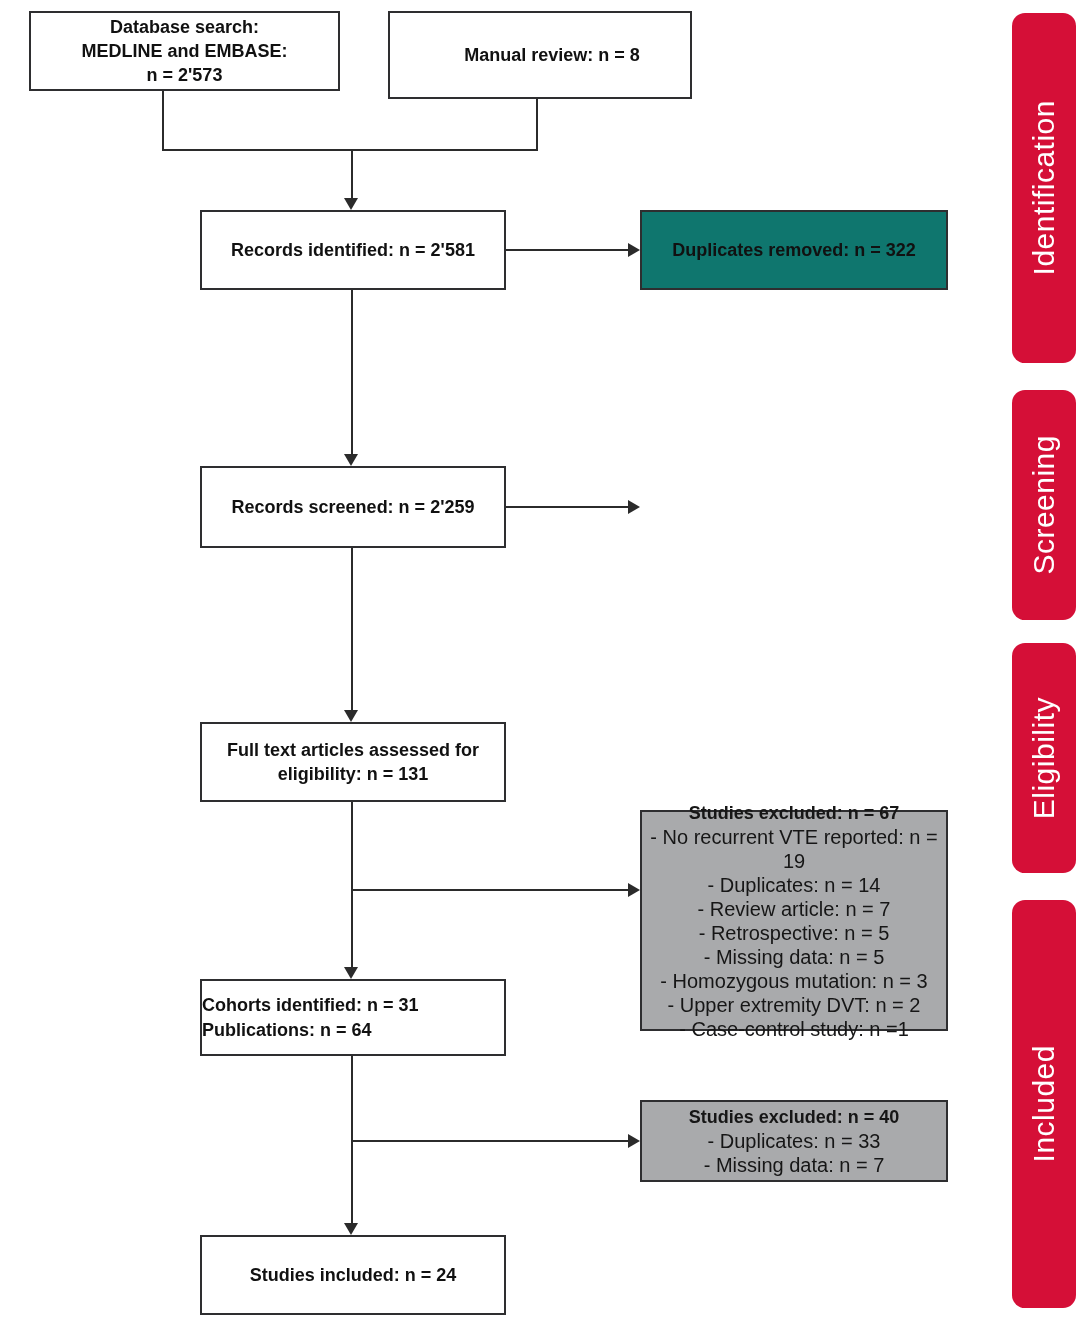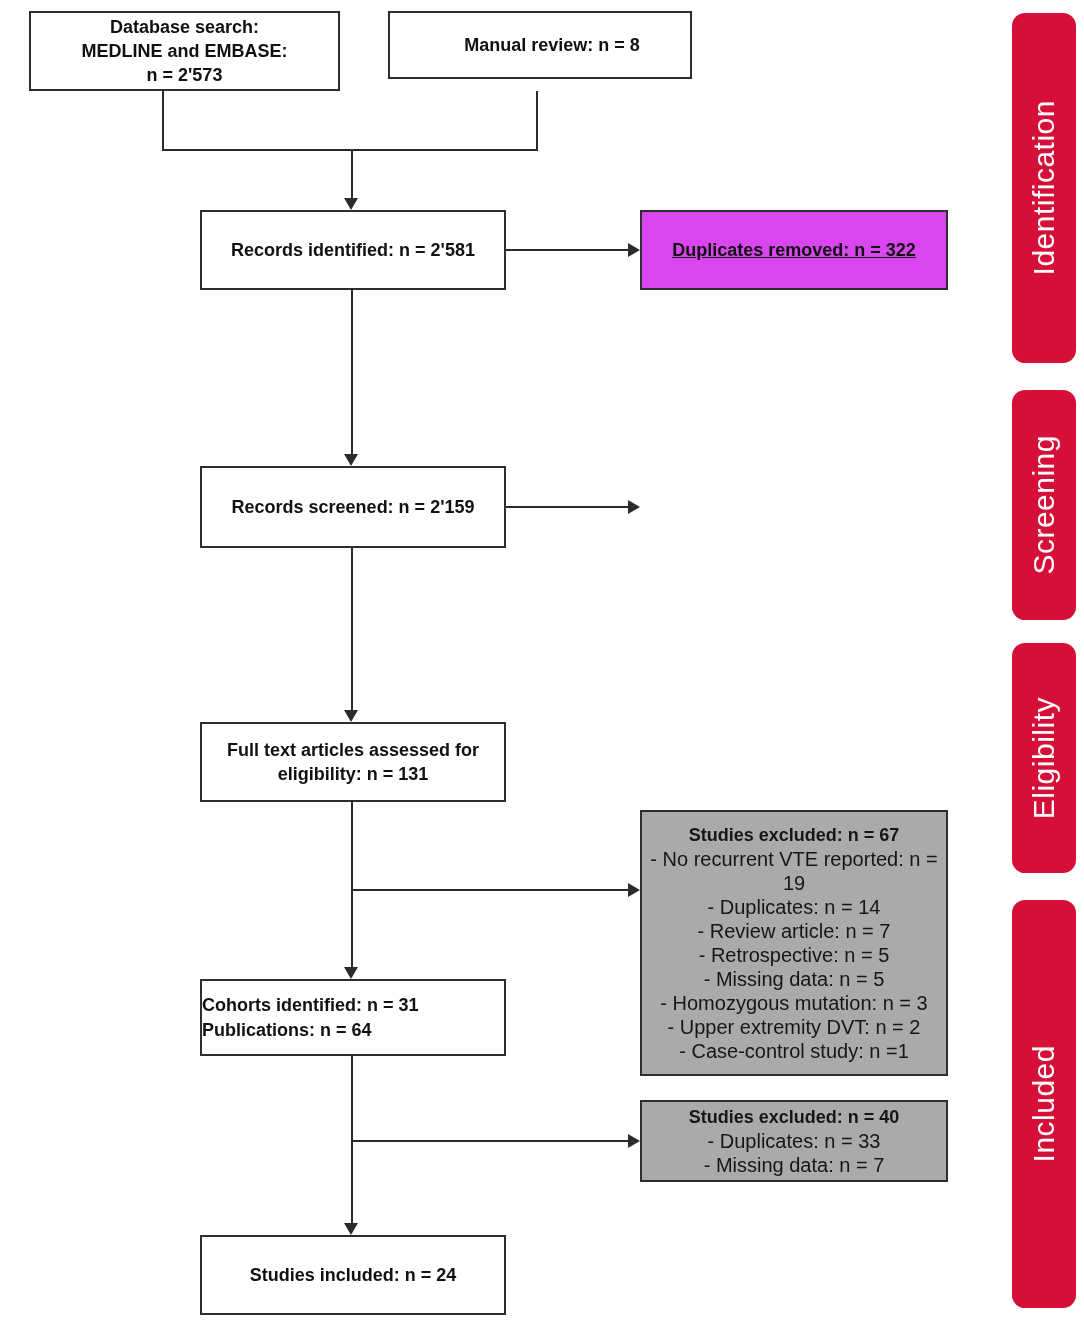--- a/index.html
+++ b/index.html
@@ -19,21 +19,21 @@
     display: flex;
     align-items: center;
     justify-content: center;
     text-align: center;
     color: #111111;
     font-weight: bold;
     font-size: 18px;
     line-height: 1.35;
     white-space: pre-line;
   }
-  .box--gray { background: #d946ef; text-decoration: underline; }
+  .box--gray { background: #0f766e; }
   .box--left {
     justify-content: flex-start;
     text-align: left;
   }
   .listbox {
     position: absolute;
     box-sizing: border-box;
     background: #a9aaac;
     border: 2px solid #2e2e30;
     display: flex;
@@ -107,33 +107,33 @@
 
   <div class="line" style="left:351px; top:1056px; width:2px; height:167px;"></div>
   <div class="ah-down" style="left:344px; top:1223px;"></div>
   <div class="line" style="left:351px; top:1140px; width:277px; height:2px;"></div>
   <div class="ah-right" style="left:628px; top:1134px;"></div>
 
   <div class="box" style="left:8px; top:11px; width:311px; height:80px;margin-left:21px;">Database search:
 MEDLINE and EMBASE:
 n = 2'573</div>
 
-  <div class="box" style="left:388px; top:11px; width:304px; height:68px;padding-left:24px;">Manual review: n = 8</div>
+  <div class="box" style="left:388px; top:11px; width:304px; height:88px;padding-left:24px;">Manual review: n = 8</div>
 
   <div class="box" style="left:200px; top:210px; width:306px; height:80px;">Records identified: n = 2'581</div>
 
   <div class="box box--gray" style="left:640px; top:210px; width:308px; height:80px;">Duplicates removed: n = 322</div>
 
-  <div class="box" style="left:200px; top:466px; width:306px; height:82px;">Records screened: n = 2'159</div>
+  <div class="box" style="left:200px; top:466px; width:306px; height:82px;">Records screened: n = 2'259</div>
 
 
   <div class="box" style="left:200px; top:722px; width:306px; height:80px;">Full text articles assessed for
 eligibility: n = 131</div>
 
-  <div class="listbox" style="left:640px; top:810px; width:308px; height:266px;">
+  <div class="listbox" style="left:640px; top:810px; width:308px; height:221px;">
     <div class="title">Studies excluded: n = 67</div>
     <div class="item">- No recurrent VTE reported: n = 19</div>
     <div class="item">- Duplicates: n = 14</div>
     <div class="item">- Review article: n = 7</div>
     <div class="item">- Retrospective: n = 5</div>
     <div class="item">- Missing data: n = 5</div>
     <div class="item">- Homozygous mutation: n = 3</div>
     <div class="item">- Upper extremity DVT: n = 2</div>
     <div class="item">- Case-control study: n =1</div>
   </div>

